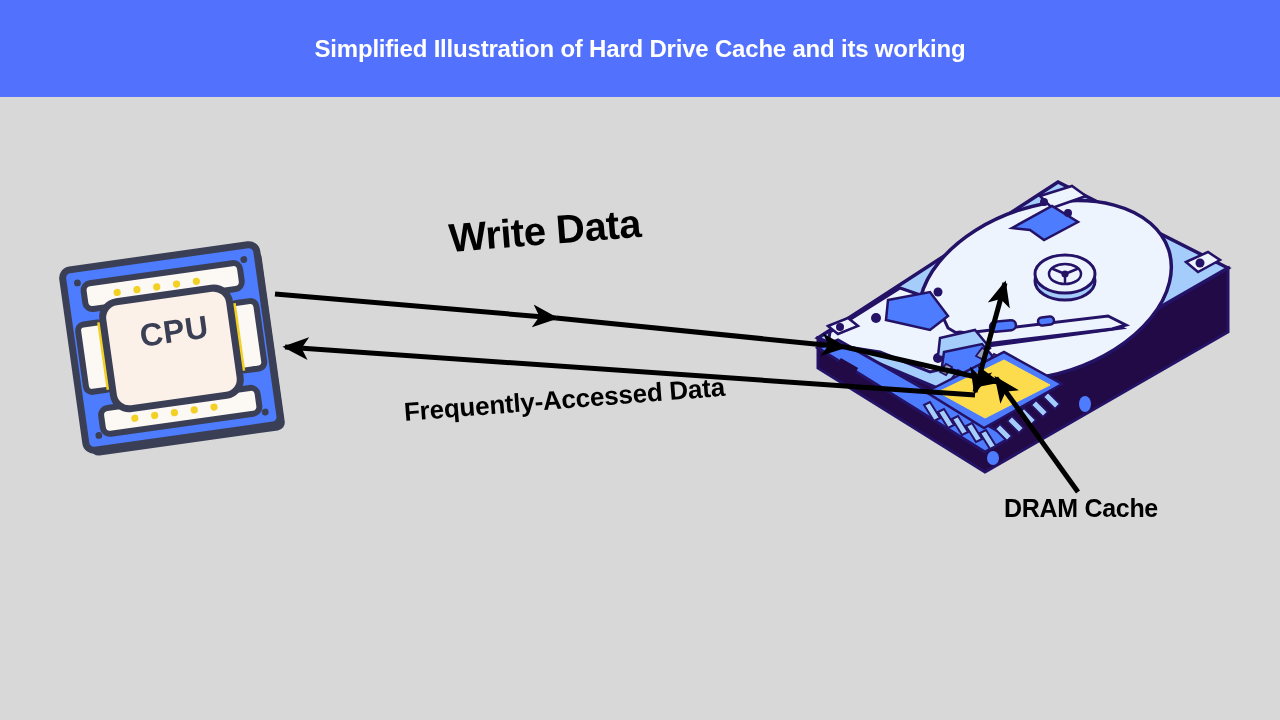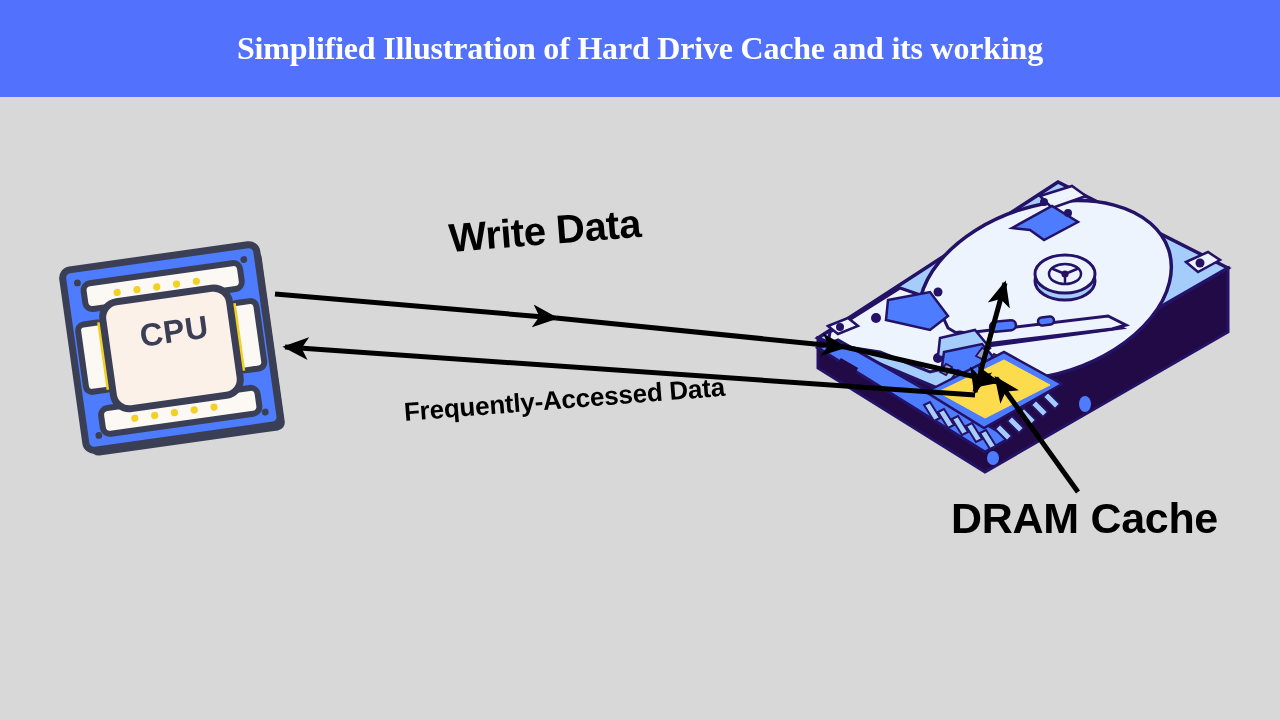--- a/index.html
+++ b/index.html
@@ -23,22 +23,22 @@
     top: 0;
     width: 1280px;
     height: 97px;
     background: #5271fc;
     display: flex;
     align-items: center;
     justify-content: center;
   }
   #header-title {
     color: #ffffff;
-    font-family: Liberation Serif, serif;
-    font-size: 32px;
+    font-family: Liberation Sans, sans-serif;
+    font-size: 24px;
     font-weight: bold;
     letter-spacing: -0.2px;
     text-align: center;
     white-space: nowrap;
   }
   .canvas-layer {
     position: absolute;
     left: 0;
     top: 0;
     width: 1280px;
@@ -60,23 +60,23 @@
     transform: rotate(-4.5deg);
   }
   #label-frequent-data {
     left: 404px;
     top: 397px;
     font-size: 26px;
     letter-spacing: -0.2px;
     transform: rotate(-4.5deg);
   }
   #label-dram-cache {
-    left: 951px;
+    left: 1004px;
     top: 494px;
-    font-size: 43px;
+    font-size: 25px;
     letter-spacing: -0.3px;
   }
   #cpu-die-text {
     position: absolute;
     left: 140px;
     top: 318px;
     font-size: 32px;
     font-weight: bold;
     color: #3a3f55;
     font-family: "Liberation Sans", sans-serif;

